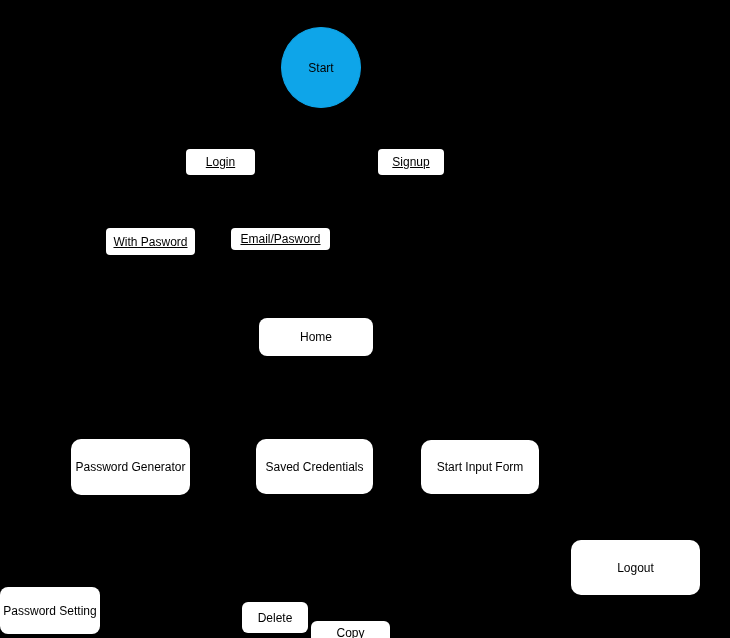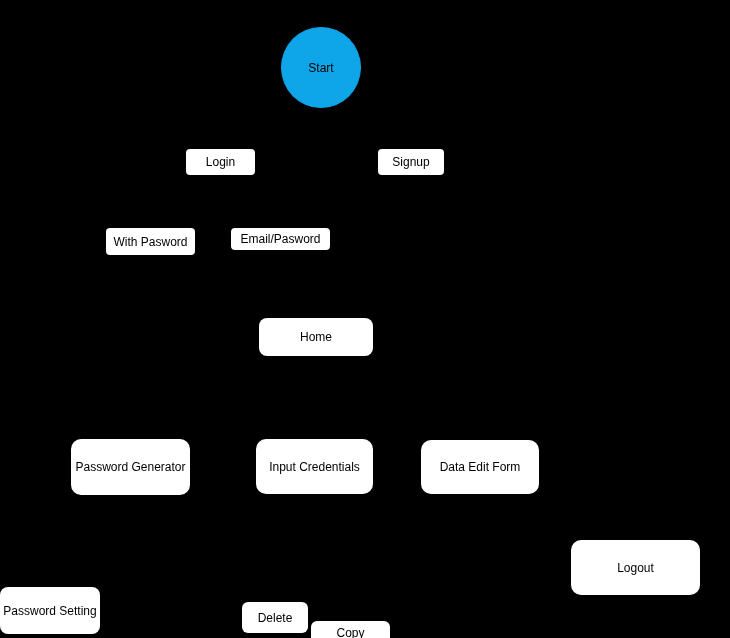--- a/index.html
+++ b/index.html
@@ -26,21 +26,21 @@
     font-size: 12px;
     line-height: 14px;
     box-sizing: border-box;
     color: #000000;
   }
   .node.circle {
     background: #0ea5e9;
     border: 1px solid #0ea5e9;
     border-radius: 50%;
   }
-  .r4  { border-radius: 4px; }
+  .r4  { border-radius: 4px; text-decoration: underline; }
   .r6  { border-radius: 6px; }
   .r8  { border-radius: 8px; }
   .r10 { border-radius: 10px; }
 
   
   #n-start              { left: 281px; top: 27px;  width: 80px;  height: 81px; }
   #n-login              { left: 186px; top: 149px; width: 69px;  height: 26px; }
   #n-signup             { left: 378px; top: 149px; width: 66px;  height: 26px; }
   #n-with-google        { left: 106px; top: 228px; width: 89px;  height: 27px; }
   #n-email-pasword      { left: 231px; top: 228px; width: 99px;  height: 22px; }
@@ -66,23 +66,23 @@
   <div id="n-signup" class="node r4">Signup</div>
 
   <div id="n-with-google" class="node r4">With Pasword</div>
 
   <div id="n-email-pasword" class="node r4">Email/Pasword</div>
 
   <div id="n-home" class="node r8">Home</div>
 
   <div id="n-password-generator" class="node r10">Password Generator</div>
 
-  <div id="n-saved-credentials" class="node r10">Input Credentials</div>
+  <div id="n-saved-credentials" class="node r10">Saved Credentials</div>
 
-  <div id="n-data-input-form" class="node r10">Data Edit Form</div>
+  <div id="n-data-input-form" class="node r10">Start Input Form</div>
 
   <div id="n-password-setting" class="node r8">Password Setting</div>
 
   <div id="n-logout" class="node r10">Logout</div>
 
   <div id="n-edit" class="node r6">Edit</div>
 
   <div id="n-delete" class="node r6">Delete</div>
 
   <div id="n-copy-credentials" class="node r6">Copy Credentials</div>

